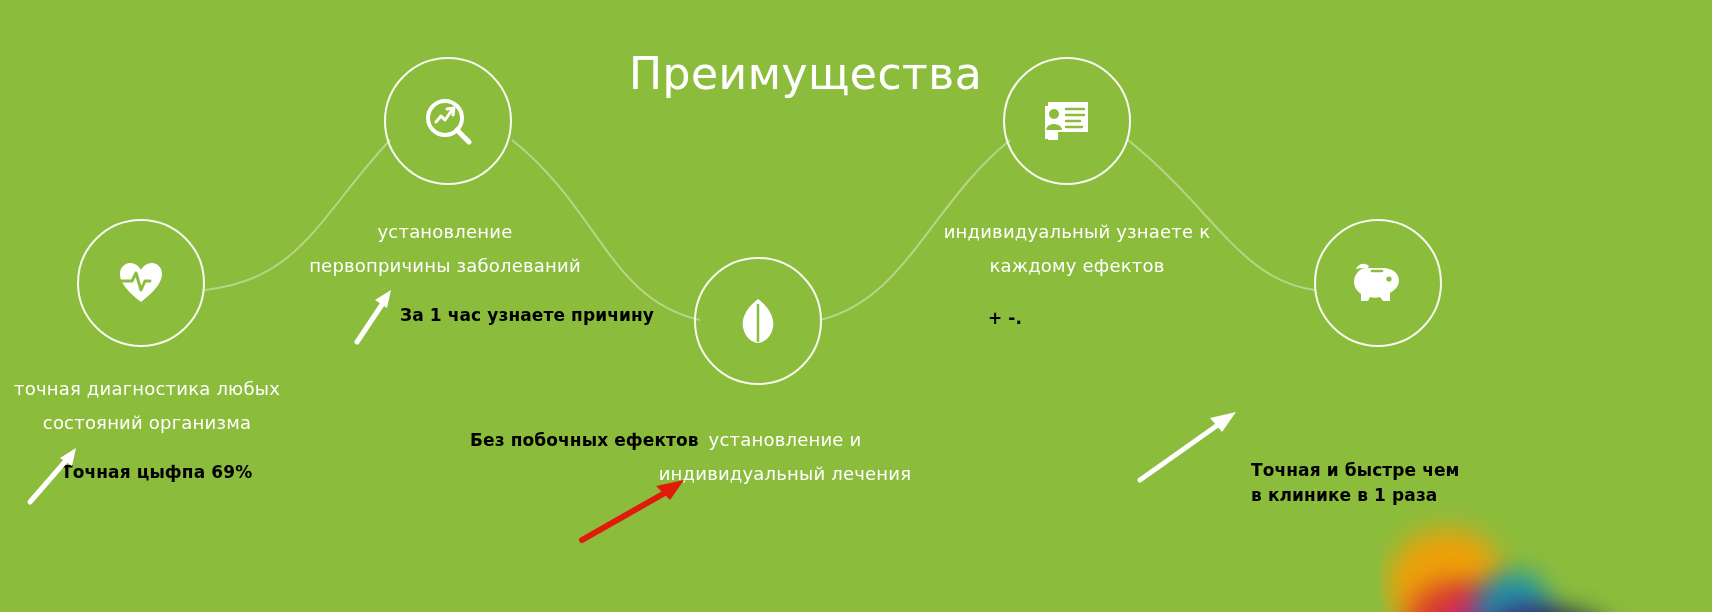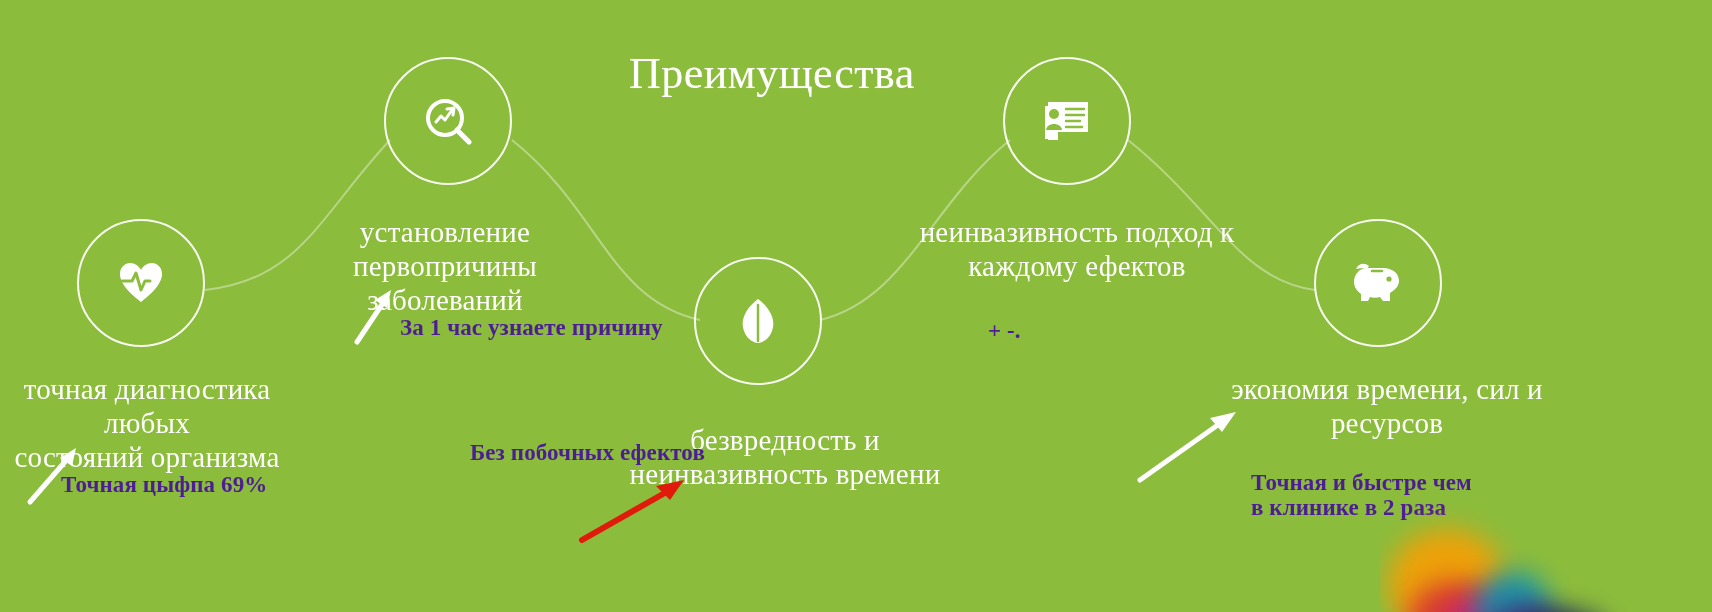--- a/index.html
+++ b/index.html
@@ -9,21 +9,20 @@
   }
   body {
     font-family: "DejaVu Sans", "Liberation Sans", sans-serif;
   }
   #stage {
     position: relative;
     width: 1712px;
     height: 612px;
     background: #8cbc3c;
     overflow: hidden;
-    font-family: Liberation Serif, serif;
   }
 
   
   .curve-layer {
     position: absolute;
     left: 0; top: 0;
     width: 1712px; height: 612px;
     pointer-events: none;
   }
 
@@ -47,36 +46,35 @@
     font-weight: 400;
     letter-spacing: .5px;
     white-space: nowrap;
     text-shadow: 0 0 1px rgba(255,255,255,.35);
   }
 
   
   .caption {
     position: absolute;
     color: #ffffff;
-    font-size: 29px;
+    font-size: 18px;
     line-height: 34px;
     font-weight: 400;
     text-align: center;
     letter-spacing: .2px;
   }
 
   
   .annot {
     position: absolute;
-    color: #4c1d95;
-    font-size: 23px;
+    color: #000000;
+    font-size: 17px;
     line-height: 25px;
     font-weight: 700;
     letter-spacing: .1px;
-    margin-top: 12px;
   }
 
   
   .arrow {
     position: absolute;
     pointer-events: none;
   }
 
   
   .blob-wrap {
@@ -173,47 +171,43 @@
     <div>точная диагностика любых</div>
     <div>состояний организма</div>
   </div>
 
   <div class="caption" style="left:290px; top:215px; width:310px;">
     <div>установление</div>
     <div>первопричины заболеваний</div>
   </div>
 
   <div class="caption" style="left:620px; top:423px; width:330px;">
-    <div>безвредность и</div>
-    <div>неинвазивность времени</div>
+    <div>установление и</div>
+    <div>индивидуальный лечения</div>
   </div>
 
   <div class="caption" style="left:912px; top:215px; width:330px;">
-    <div>неинвазивность подход к</div>
+    <div>индивидуальный узнаете к</div>
     <div>каждому ефектов</div>
   </div>
 
-  <div class="caption" style="left:1222px; top:372px; width:330px;">
-    <div>экономия времени, сил и</div>
-    <div>ресурсов</div>
-  </div>
 
   <div class="annot" style="left:61px; top:460px;">Точная цыфпа 69%</div>
 
   <div class="annot" style="left:400px; top:303px;">
     <div>За 1 час узнаете причину</div>
   </div>
 
   <div class="annot" style="left:470px; top:428px;">Без побочных ефектов</div>
 
   <div class="annot" style="left:988px; top:306px;">+ -.</div>
 
   <div class="annot" style="left:1251px; top:458px;">
     <div>Точная и быстре чем</div>
-    <div>в клинике в 2 раза</div>
+    <div>в клинике в 1 раза</div>
   </div>
 
   <svg class="arrow" style="left:20px; top:440px;" width="70" height="70" viewBox="0 0 70 70">
     <path d="M10 62 L 50 16" stroke="#ffffff" stroke-width="5" stroke-linecap="round"></path>
     <path d="M56 8 L 40 18 L 52 26 Z" fill="#ffffff"></path>
   </svg>
 
   <svg class="arrow" style="left:345px; top:280px;" width="60" height="70" viewBox="0 0 60 70">
     <path d="M12 62 L 40 20" stroke="#ffffff" stroke-width="5" stroke-linecap="round"></path>
     <path d="M46 10 L 30 20 L 42 28 Z" fill="#ffffff"></path>

